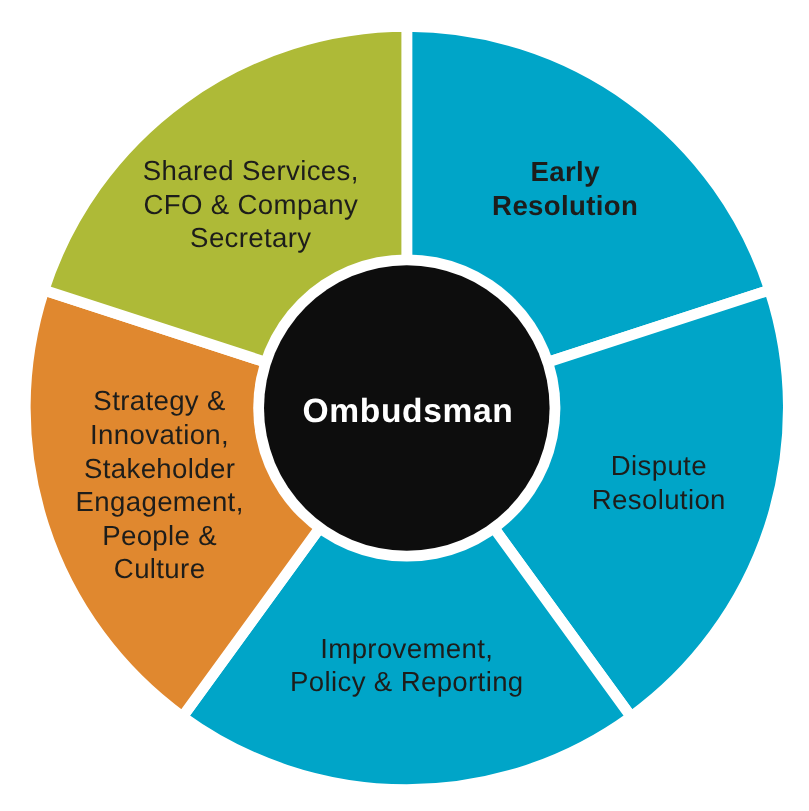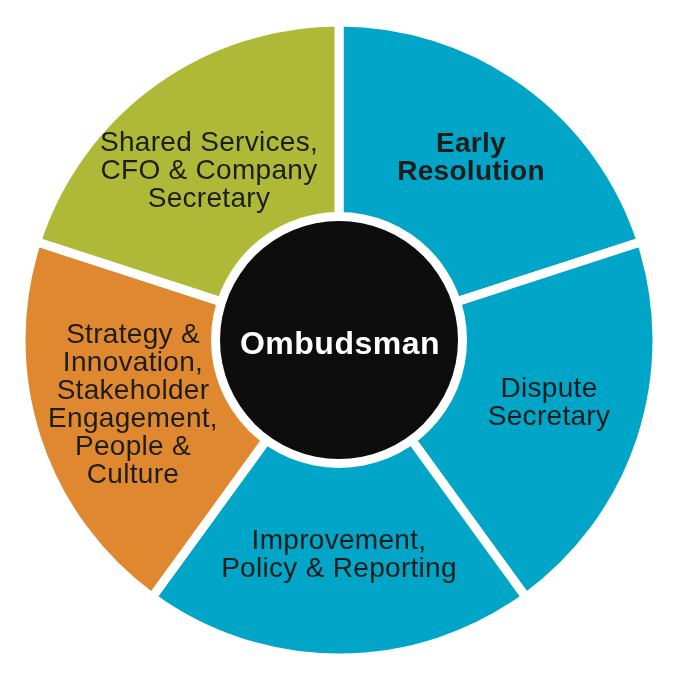--- a/index.html
+++ b/index.html
@@ -21,31 +21,31 @@
     top: 0;
     width: 674px;
     height: 676px;
     display: block;
   }
   .seg-label {
     position: absolute;
     transform: translate(-50%, -50%);
     text-align: center;
     white-space: pre-line;
-    font-size: 28px;
+    font-size: 23px;
     line-height: 28px;
     letter-spacing: 0.3px;
     color: #1d1d1b;
     pointer-events: none;
   }
   .center-label {
     position: absolute;
     transform: translate(-50%, -50%);
     text-align: center;
-    font-size: 32px;
+    font-size: 28px;
     font-weight: bold;
     letter-spacing: 0.5px;
     color: #ffffff;
     pointer-events: none;
   }
 </style>
 </head>
 <body>
 
 <div class="stage">
@@ -59,21 +59,21 @@
     <path d="M339 340 L36.6 241.7 A318 318 0 0 1 339 22 Z" stroke="#ffffff" stroke-width="9" fill="#aeba37"></path>
 
     <circle cx="339" cy="340" r="128" fill="#ffffff"></circle>
     <circle cx="339" cy="340" r="119" fill="#0d0d0d"></circle>
   </svg>
 
   <div class="seg-label" style="left:471px; top:157px;font-weight:bold;">Early
 Resolution</div>
 
   <div class="seg-label" style="left:549px; top:402px;">Dispute
-Secretary</div>
+Resolution</div>
 
   <div class="seg-label" style="left:133px; top:404px;">Strategy &amp;
 Innovation,
 Stakeholder
 Engagement,
 People &amp;
 Culture</div>
 
   <div class="seg-label" style="left:339px; top:554px;">Improvement,
 Policy &amp; Reporting</div>

